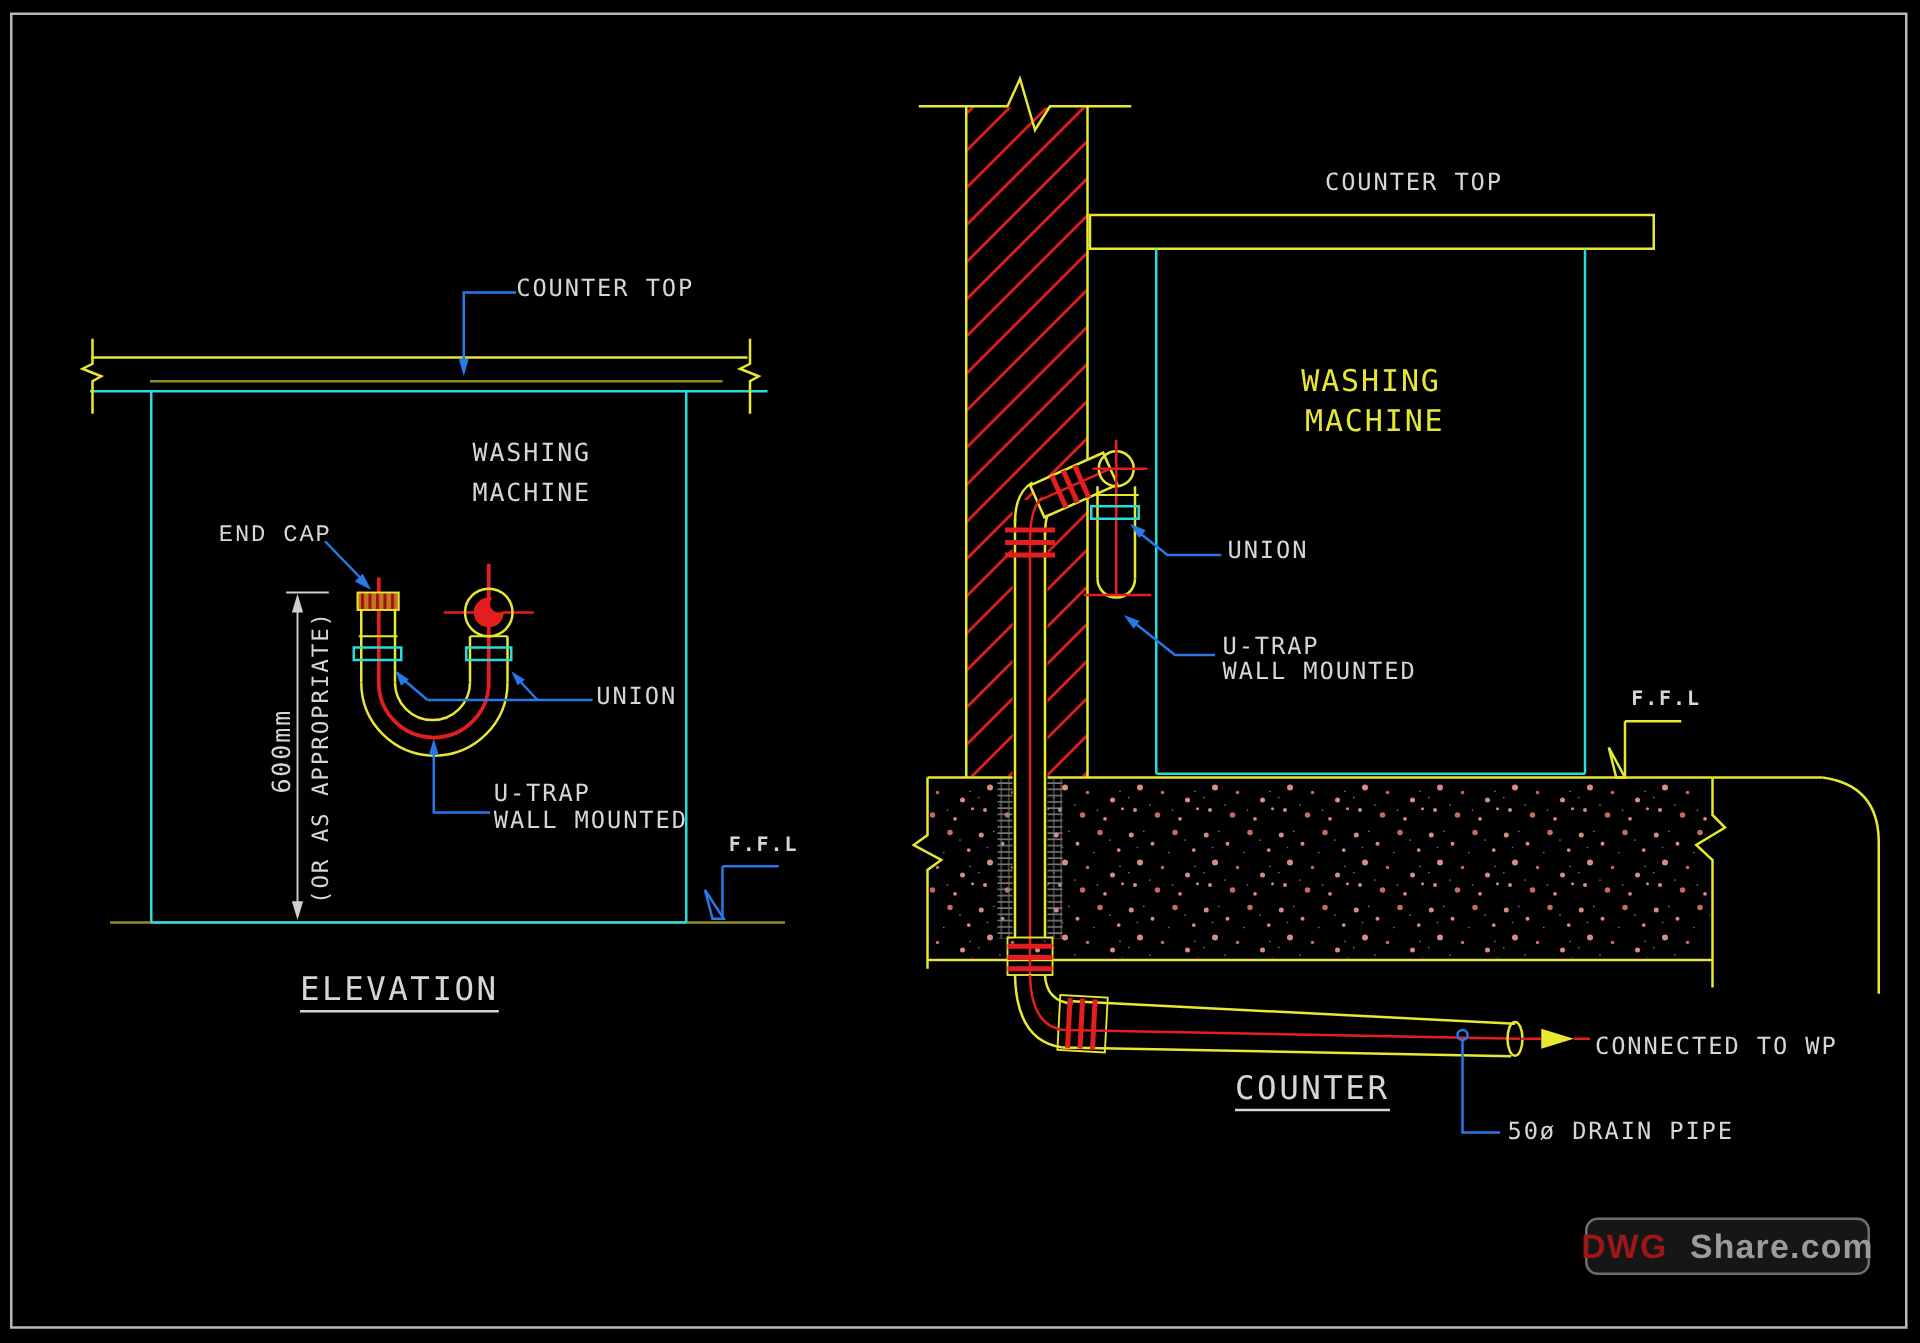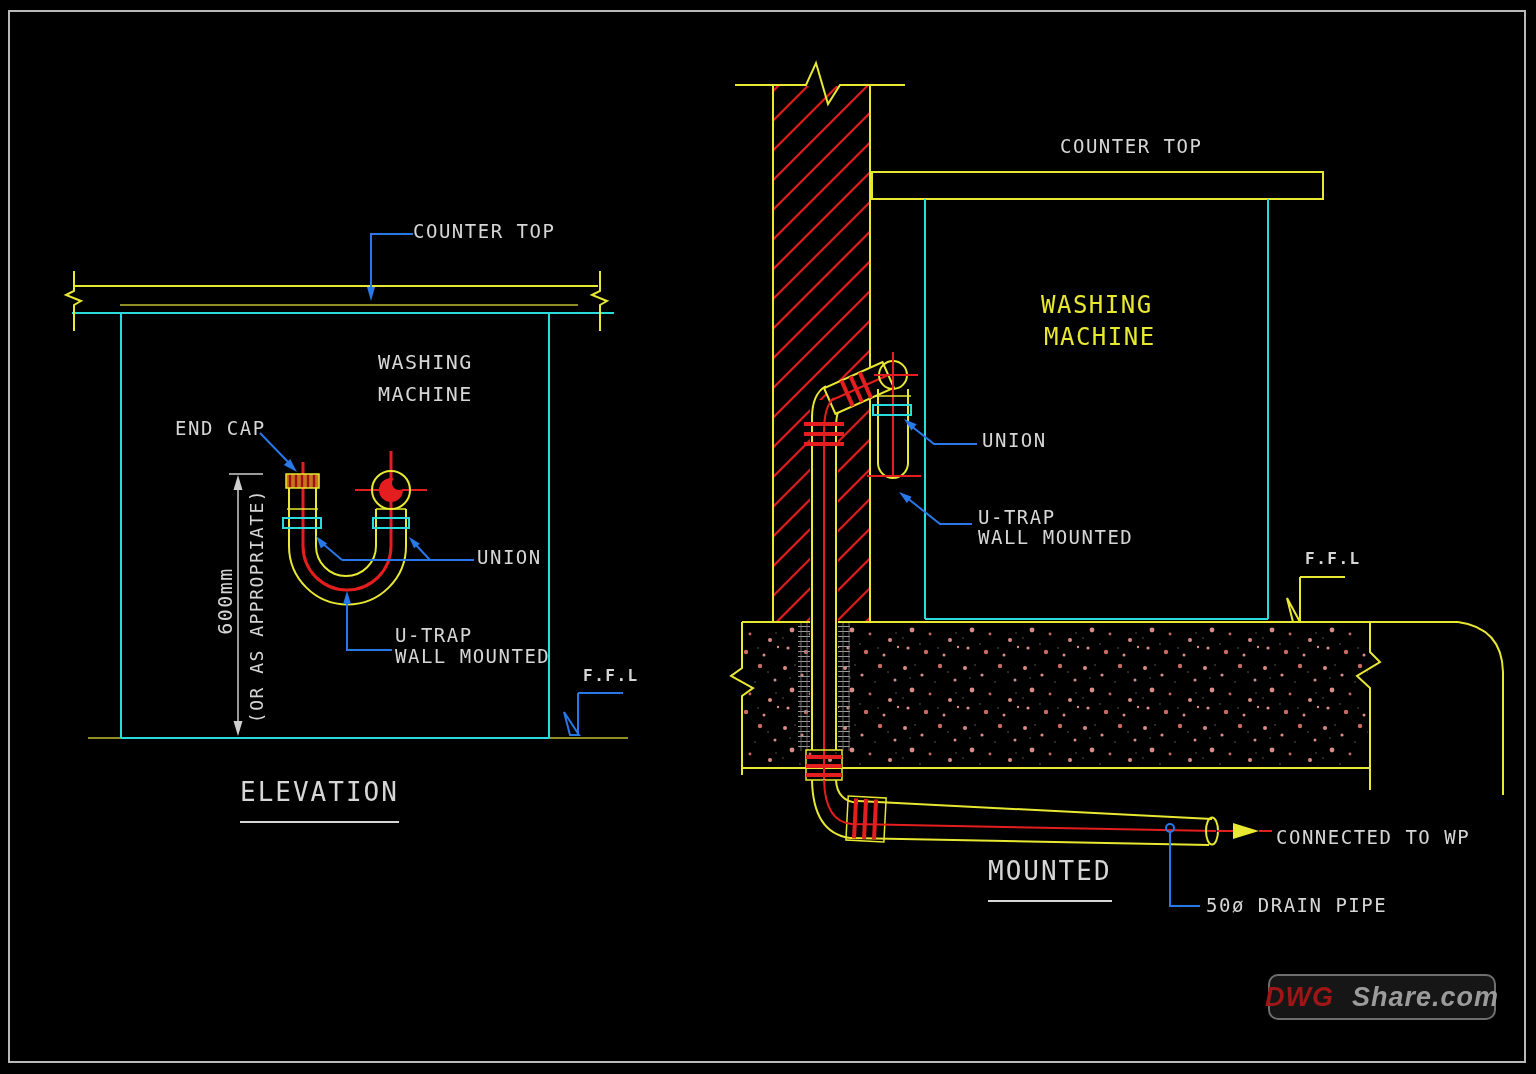--- a/index.html
+++ b/index.html
@@ -6,29 +6,29 @@
   #stage{position:relative;width:1536px;height:1074px;background:#000;overflow:hidden;
          font-family:"DejaVu Sans Mono",monospace;}
   #frame{position:absolute;left:8px;top:10px;width:1518px;height:1053px;
          border:2px solid #b9b9b9;box-sizing:border-box;}
   svg{position:absolute;left:0;top:0;}
   .lbl{position:absolute;white-space:nowrap;color:var(--text-white,#d6d6d6);
        font-size:19px;letter-spacing:1.5px;line-height:1;}
   .yel{color:var(--cad-yellow,#e8e832);}
   .rot{transform:translate(-50%,-50%) rotate(-90deg);transform-origin:center;}
   .viewtitle{font-size:26px;letter-spacing:2px;border-bottom:2px solid #d6d6d6;
-             padding-bottom:16px;}
+             padding-bottom:3px;}
   .maintitle{font-size:29px;letter-spacing:3px;word-spacing:14px;
              border-bottom:2px solid #d6d6d6;padding-bottom:5px;color:#dcdcdc;}
   .sm{font-size:16px;font-weight:bold;}
   #badge{position:absolute;left:1268px;top:974px;width:228px;height:46px;
          background:#161616;border:2px solid #6e6e6e;border-radius:10px;
          display:flex;align-items:center;justify-content:center;
          font-family:"Liberation Sans",sans-serif;font-weight:bold;font-size:27px;
-         letter-spacing:1px;box-sizing:border-box;font-style:italic;}
+         letter-spacing:1px;box-sizing:border-box;}
   #badge .dwg{color:var(--watermark-red,#9e1616);}
   #badge .rest{color:var(--watermark-gray,#9b9b9b);margin-left:18px;}
   
   .sy{stroke:var(--cad-yellow,#e8e832);fill:none;stroke-width:2;}
   .sy1{stroke:var(--cad-yellow,#e8e832);fill:none;stroke-width:1.5;}
   .so{stroke:var(--olive,#8f8f26);fill:none;stroke-width:2;}
   .sc{stroke:var(--cad-cyan,#2adbdb);fill:none;stroke-width:2;}
   .sr{stroke:var(--cad-red,#e41e1e);fill:none;stroke-width:2;}
   .sr3{stroke:var(--cad-red,#e41e1e);fill:none;stroke-width:3;}
   .sr4{stroke:var(--cad-red,#e41e1e);fill:none;stroke-width:4;}
@@ -257,38 +257,38 @@
         <line class="sy" x1="1300" y1="577" x2="1345" y2="577"></line>
         <line class="sy" x1="1300" y1="577" x2="1300" y2="621"></line>
         <polygon class="sy" points="1287,598 1300,622 1293,622"></polygon>
       </g>
     </g>
   </svg>
 
   <div class="lbl" style="left:413px;top:222px;">COUNTER TOP</div>
   <div class="lbl" style="left:378px;top:352px;font-size:20px;">WASHING</div>
   <div class="lbl" style="left:378px;top:384px;font-size:20px;">MACHINE</div>
-  <div class="lbl" style="left:175px;top:419px;">END CAP</div>
+  <div class="lbl" style="left:175px;top:419px;font-family:Liberation Mono, monospace;">END CAP</div>
   <div class="lbl rot" style="left:225px;top:601px;font-size:20px;">600mm</div>
   <div class="lbl rot" style="left:257px;top:606px;font-size:18px;">(OR AS APPROPRIATE)</div>
   <div class="lbl" style="left:477px;top:548px;">UNION</div>
   <div class="lbl" style="left:395px;top:626px;">U-TRAP</div>
   <div class="lbl" style="left:395px;top:647px;">WALL MOUNTED</div>
   <div class="lbl sm" style="left:583px;top:668px;">F.F.L</div>
   <div class="lbl viewtitle" style="left:240px;top:779px;">ELEVATION</div>
 
   <div class="lbl" style="left:1060px;top:137px;">COUNTER TOP</div>
   <div class="lbl yel" style="left:1041px;top:293px;font-size:24px;">WASHING</div>
   <div class="lbl yel" style="left:1044px;top:325px;font-size:24px;">MACHINE</div>
   <div class="lbl" style="left:982px;top:431px;">UNION</div>
   <div class="lbl" style="left:978px;top:508px;">U-TRAP</div>
   <div class="lbl" style="left:978px;top:528px;">WALL MOUNTED</div>
   <div class="lbl sm" style="left:1305px;top:551px;">F.F.L</div>
   <div class="lbl" style="left:1276px;top:828px;">CONNECTED TO WP</div>
   <div class="lbl" style="left:1206px;top:896px;">50ø DRAIN PIPE</div>
-  <div class="lbl viewtitle" style="left:988px;top:858px;">MOUNTED</div>
+  <div class="lbl viewtitle" style="left:988px;top:858px;">COUNTER</div>
 
 
   <div id="badge">
     <span class="dwg">DWG</span>
       <span class="rest">Share.com</span>
   </div>
 </div>
 
 </body></html>

